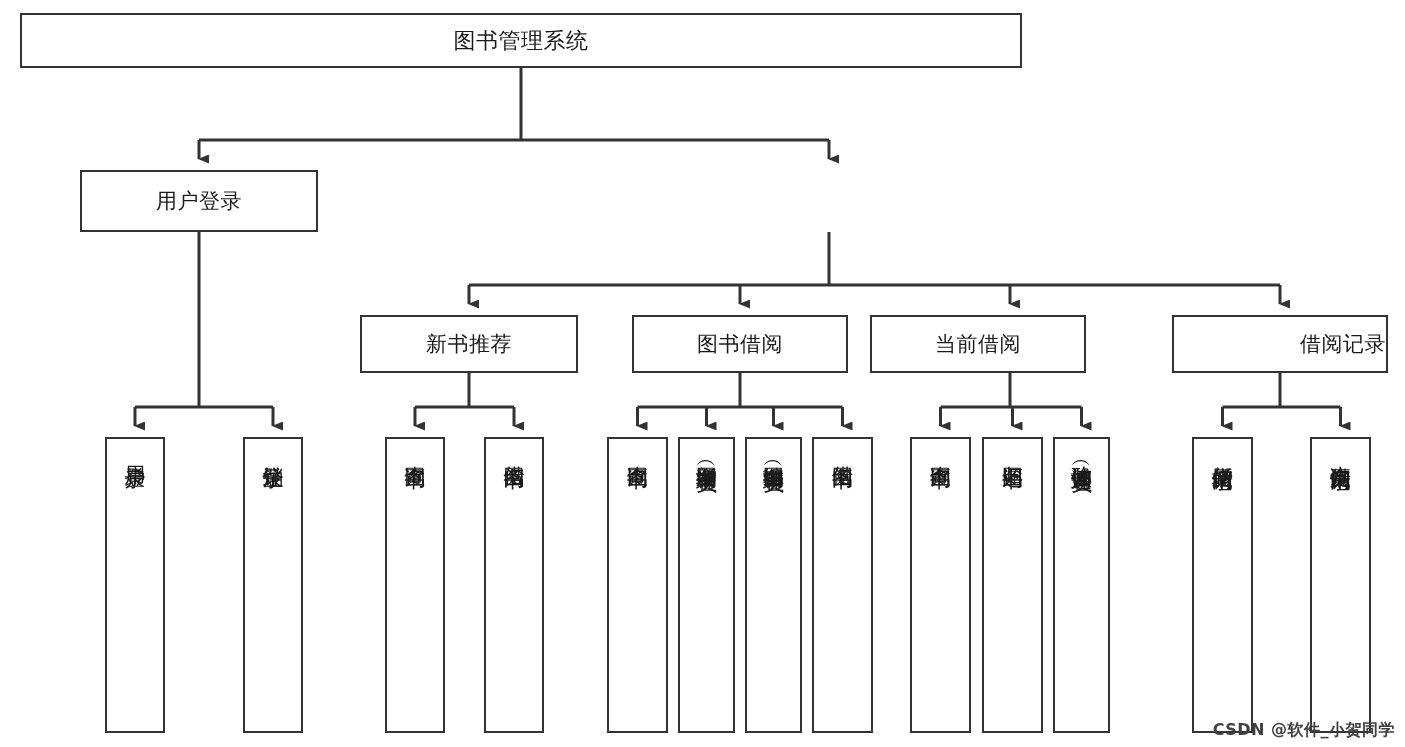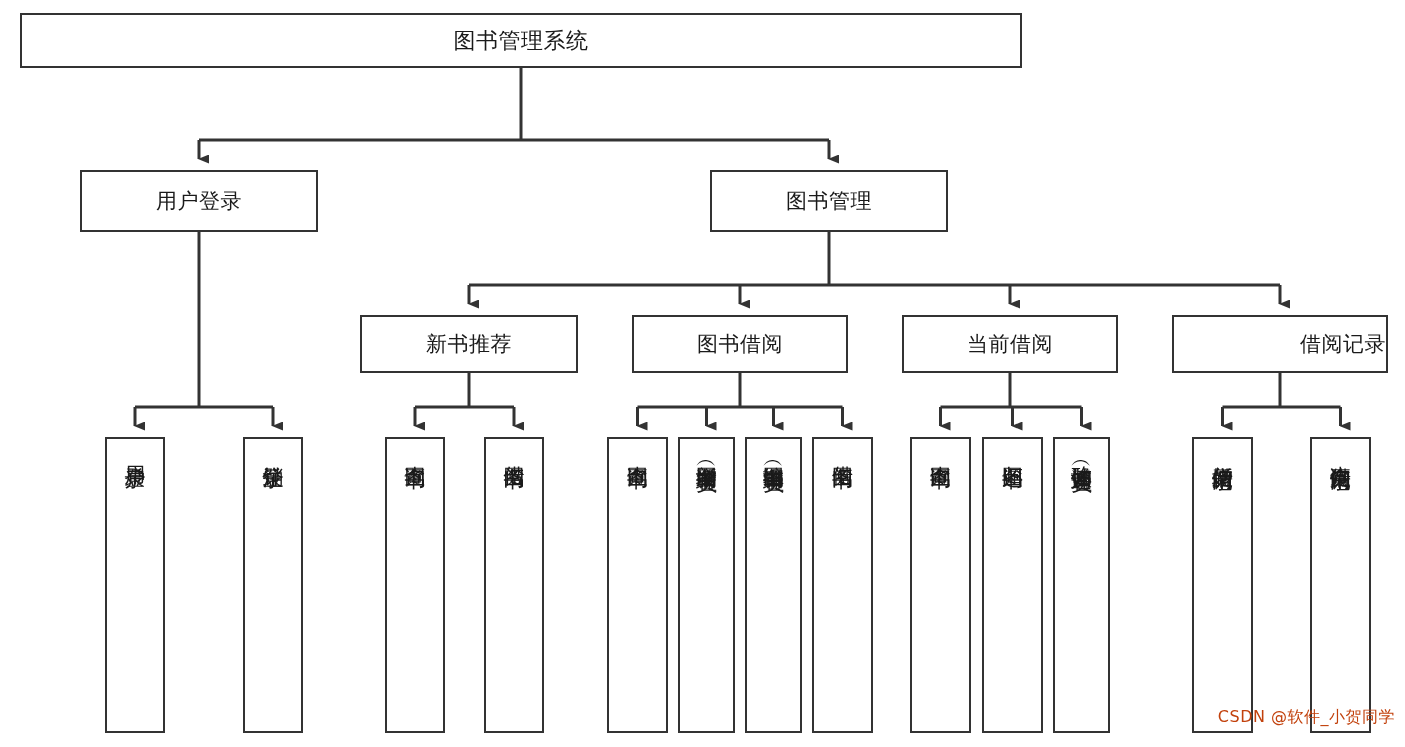--- a/index.html
+++ b/index.html
@@ -58,26 +58,27 @@
     writing-mode: vertical-rl;
     text-orientation: upright;
     font-size: 21px;
     line-height: 1.05;
     letter-spacing: 1px;
     white-space: nowrap;
   }
   #watermark {
     position: absolute;
     right: 10px;
-    bottom: 19px;
+    bottom: 6px;
     font-size: 16px;
-    color: #c2410c;
+    color: #404040;
     z-index: 5;
     white-space: nowrap;
     letter-spacing: 0.5px;
+    font-weight: bold;
   }
 </style>
 </head>
 <body>
 
 <div id="canvas">
 
   <svg id="edges" viewBox="0 0 1405 747" xmlns="http://www.w3.org/2000/svg">
     <defs>
       <marker id="arrowhead" markerWidth="9" markerHeight="11" refX="4.5" refY="10" orient="auto" markerUnits="userSpaceOnUse">
@@ -121,31 +122,28 @@
       </g>
   </svg>
 
   <div class="node root h" id="n-root" style="left: 20px; top: 13px; width: 1002px; height: 55px;">
     <span class="lbl">图书管理系统</span>
   </div>
 
   <div class="node h" id="n-user_login" style="left: 80px; top: 170px; width: 238px; height: 62px;">
     <span class="lbl">用户登录</span>
   </div>
-  <div class="node h" id="n-book_manage" style="left: 710px; top: 170px; width: 238px; height: 62px;">
-    <span class="lbl">图书管理</span>
-  </div>
 
   <div class="node h" id="n-book_borrow" style="left: 632px; top: 315px; width: 216px; height: 58px;">
     <span class="lbl">图书借阅</span>
   </div>
   <div class="node h" id="n-new_book_rec" style="left: 360px; top: 315px; width: 218px; height: 58px;">
     <span class="lbl">新书推荐</span>
   </div>
-  <div class="node h" id="n-current_borrow" style="left: 902px; top: 315px; width: 216px; height: 58px;">
+  <div class="node h" id="n-current_borrow" style="left: 870px; top: 315px; width: 216px; height: 58px;">
     <span class="lbl">当前借阅</span>
   </div>
   <div class="node h" id="n-borrow_record" style="left: 1172px; top: 315px; width: 216px; height: 58px; justify-content: flex-end;">
     <span class="lbl">借阅记录</span>
   </div>
 
   <div class="node v" id="n-leaf_user_login" style="left: 105px; top: 437px; width: 60px; height: 296px;">
     <span class="lbl">用户登录</span>
   </div>
   <div class="node v" id="n-leaf_logout" style="left: 243px; top: 437px; width: 60px; height: 296px;">

